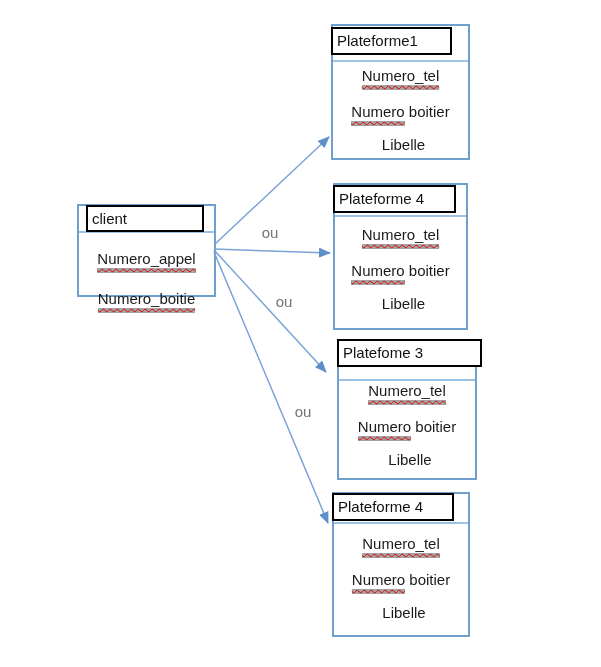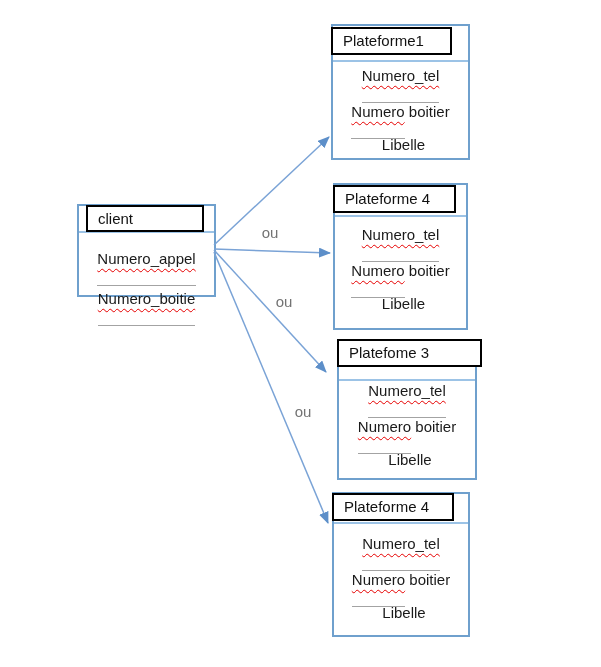--- a/index.html
+++ b/index.html
@@ -18,43 +18,43 @@
     background:#ffffff;
     box-sizing:border-box;
   }
   .etitle{
     position:absolute;
     border:2px solid #000000;
     background:#ffffff;
     box-sizing:border-box;
     height:28px;
     line-height:24px;
-    padding-left:10px;
+    padding-left:4px;
     font-size:15px;
     color:#111111;
     z-index:2;
     white-space:nowrap;
   }
   .esep{
     position:absolute;
     left:0;right:0;
     border-top:2px solid #9CC3E6;
     height:0;
   }
   .field{
     position:absolute;
     left:0;right:0;
     text-align:center;
     font-size:15px;
     white-space:nowrap;
   }
   
   .ub{
-    border-bottom:1px solid #a3a3a3;
-    padding-bottom:18px;
+    border-bottom:5px solid #a3a3a3;
+    padding-bottom:1px;
   }
   .uw{
     text-decoration:underline wavy #e60000;
     text-decoration-thickness:1px;
     text-underline-offset:4px;
   }
   
   #client-box{left:77px;top:204px;width:139px;height:93px;}
   #client-box .etitle{left:7px;top:-1px;width:118px;height:27px;}
   #client-box .esep{top:25px;}

